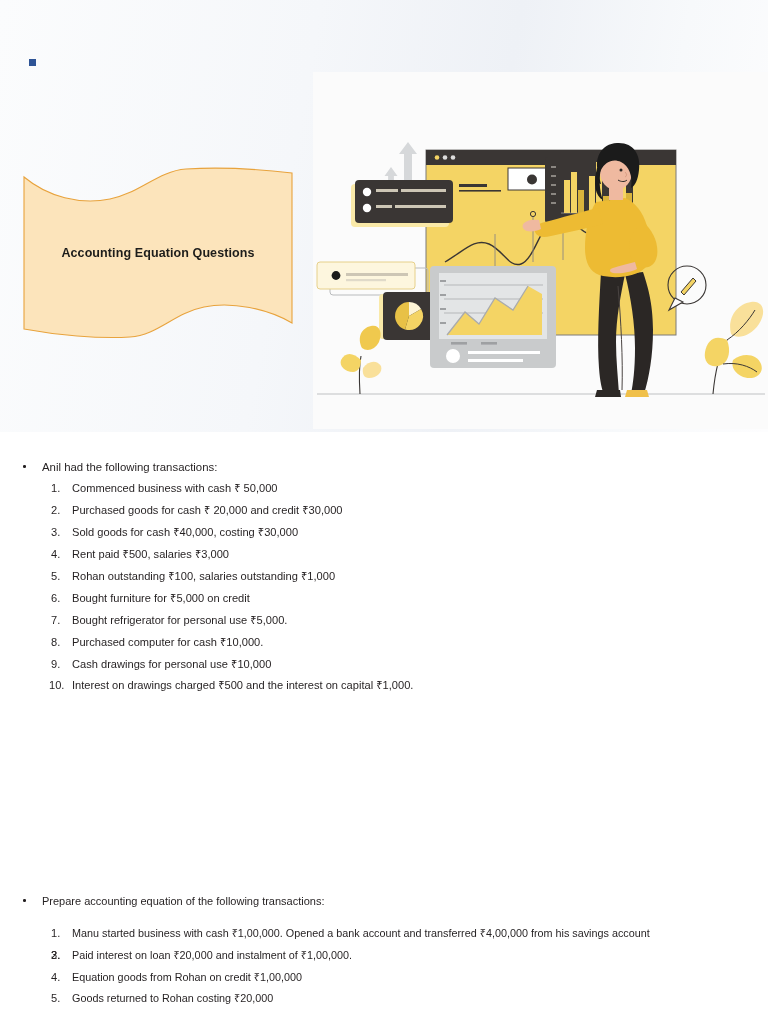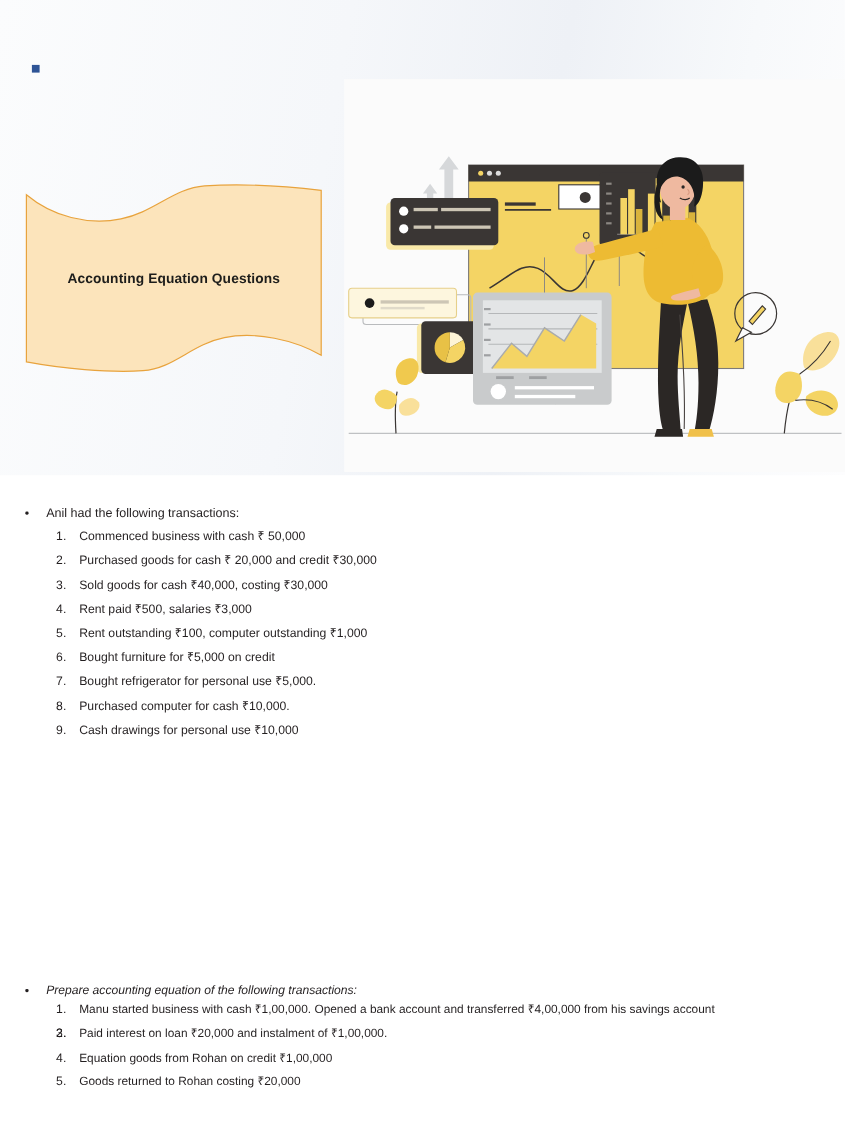--- a/index.html
+++ b/index.html
@@ -61,21 +61,21 @@
     margin-bottom:10.8px;
     white-space:nowrap;
   }
   .lvl2 .num {
     position:absolute; left:51px; top:0;
     width:20px; text-align:left;
     font-size:11.1px; color:#231f20;
   }
   .lvl2.wide .num { left:49px; }
 
-  #section-two .lvl1 { font-size:11px; margin-bottom:6px;font-style:italic; }
+  #section-two .lvl1 { font-size:11px; margin-bottom:21px; }
   #section-two .lvl2 { font-size:10.8px; margin-bottom:11px; }
 </style>
 </head>
 <body>
 
 <div id="slide-band">
 
   <div id="top-bullet"></div>
 
   <div id="banner-wrap">
@@ -305,37 +305,41 @@
   <div class="lvl2">
     <span class="num">3.</span>
     <span>Sold goods for cash ₹40,000, costing ₹30,000</span>
   </div>
   <div class="lvl2">
     <span class="num">4.</span>
     <span>Rent paid ₹500, salaries ₹3,000</span>
   </div>
   <div class="lvl2">
     <span class="num">5.</span>
-    <span>Rent outstanding ₹100, computer outstanding ₹1,000</span>
+    <span>Rohan outstanding ₹100, salaries outstanding ₹1,000</span>
   </div>
   <div class="lvl2">
     <span class="num">6.</span>
     <span>Bought furniture for ₹5,000 on credit</span>
   </div>
   <div class="lvl2">
     <span class="num">7.</span>
     <span>Bought refrigerator for personal use ₹5,000.</span>
   </div>
   <div class="lvl2">
     <span class="num">8.</span>
     <span>Purchased computer for cash ₹10,000.</span>
   </div>
   <div class="lvl2">
     <span class="num">9.</span>
     <span>Cash drawings for personal use ₹10,000</span>
+  </div>
+  <div class="lvl2 wide">
+    <span class="num">10.</span>
+    <span>Interest on drawings charged ₹500 and the interest on capital ₹1,000.</span>
   </div>
 </div>
 
 <div class="section" id="section-two" style="top:896px;">
   <div class="lvl1">
     <span class="dot"></span>
     <span>Prepare accounting equation of the following transactions:</span>
   </div>
 
   <div class="lvl2">

